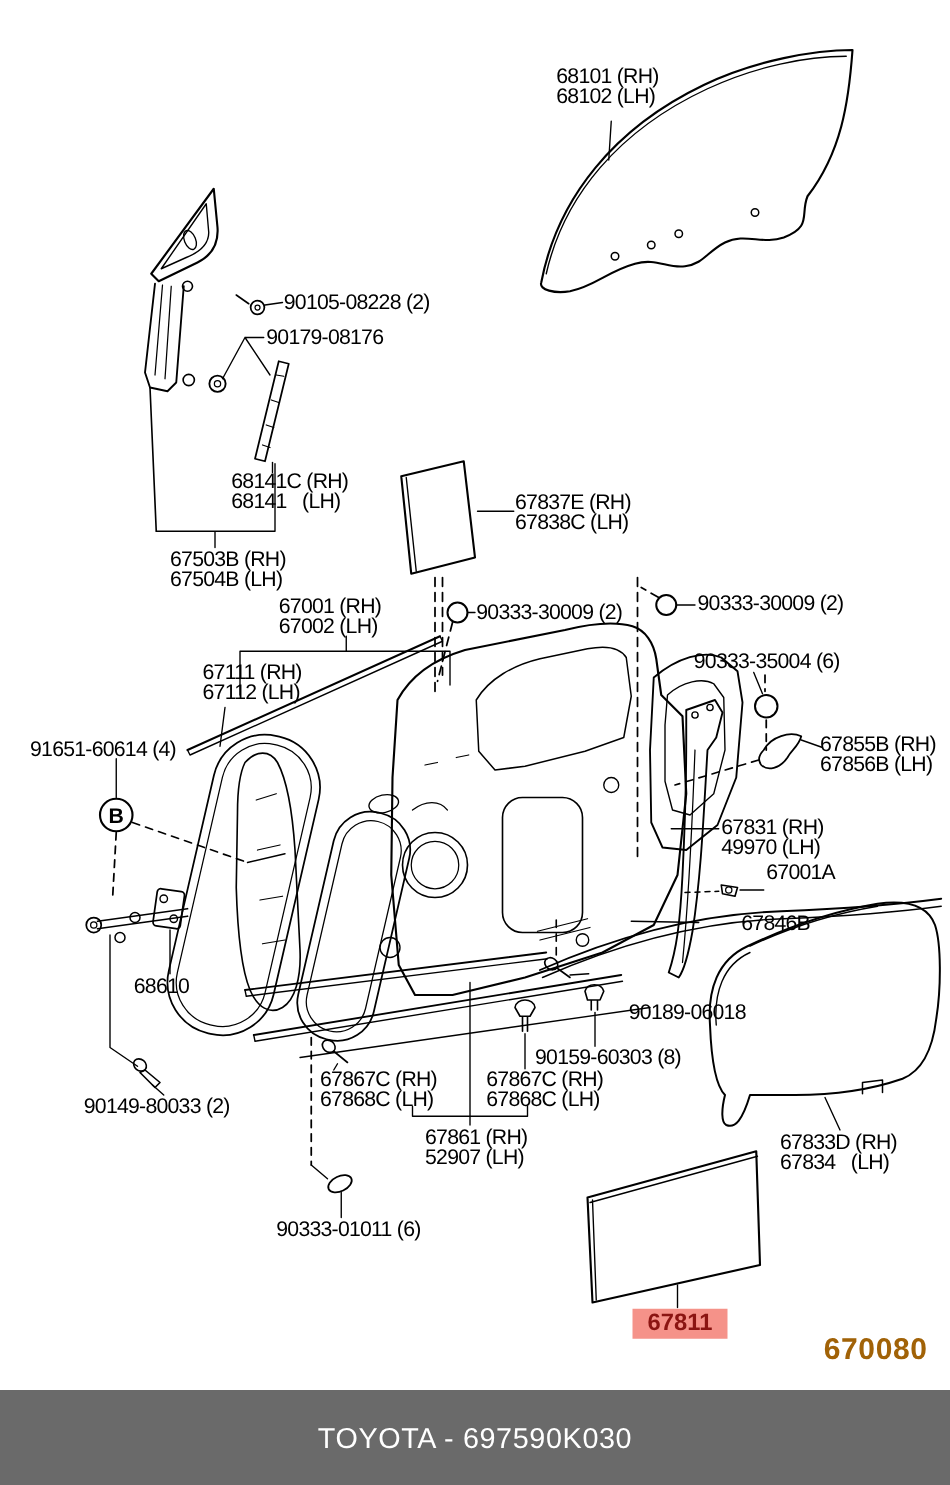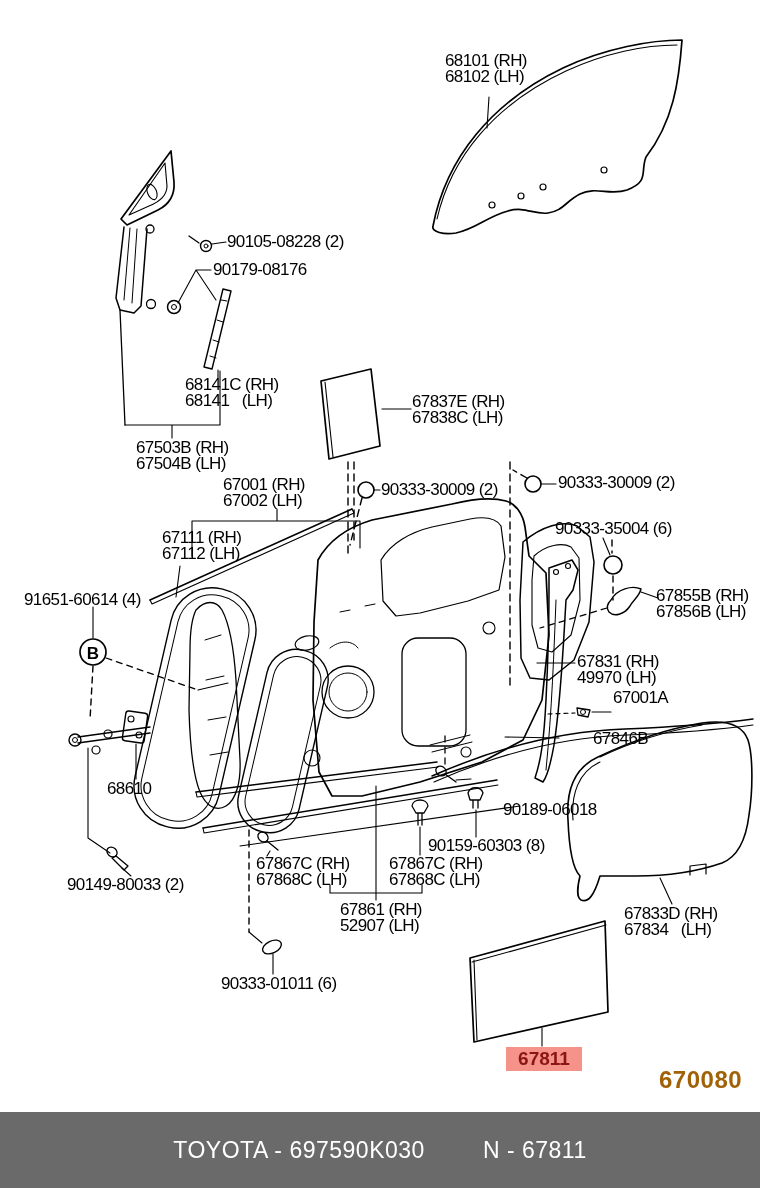--- a/index.html
+++ b/index.html
@@ -237,16 +237,15 @@
       <div class="plabel" style="left: 221px; top: 976px;"><div>90333-01011 (6)</div></div>
       <div class="plabel" style="left: 624px; top: 906px;"><div>67833D (RH)</div><div>67834   (LH)</div></div>
     </div>
 
   <div id="highlight">67811</div>
 
   <div id="diagram-code">670080</div>
 
   <div id="footer">
     <span>TOYOTA - 697590K030</span>
-    <span>N - 67811</span>
   </div>
 
 </div>
 
 </body></html>

